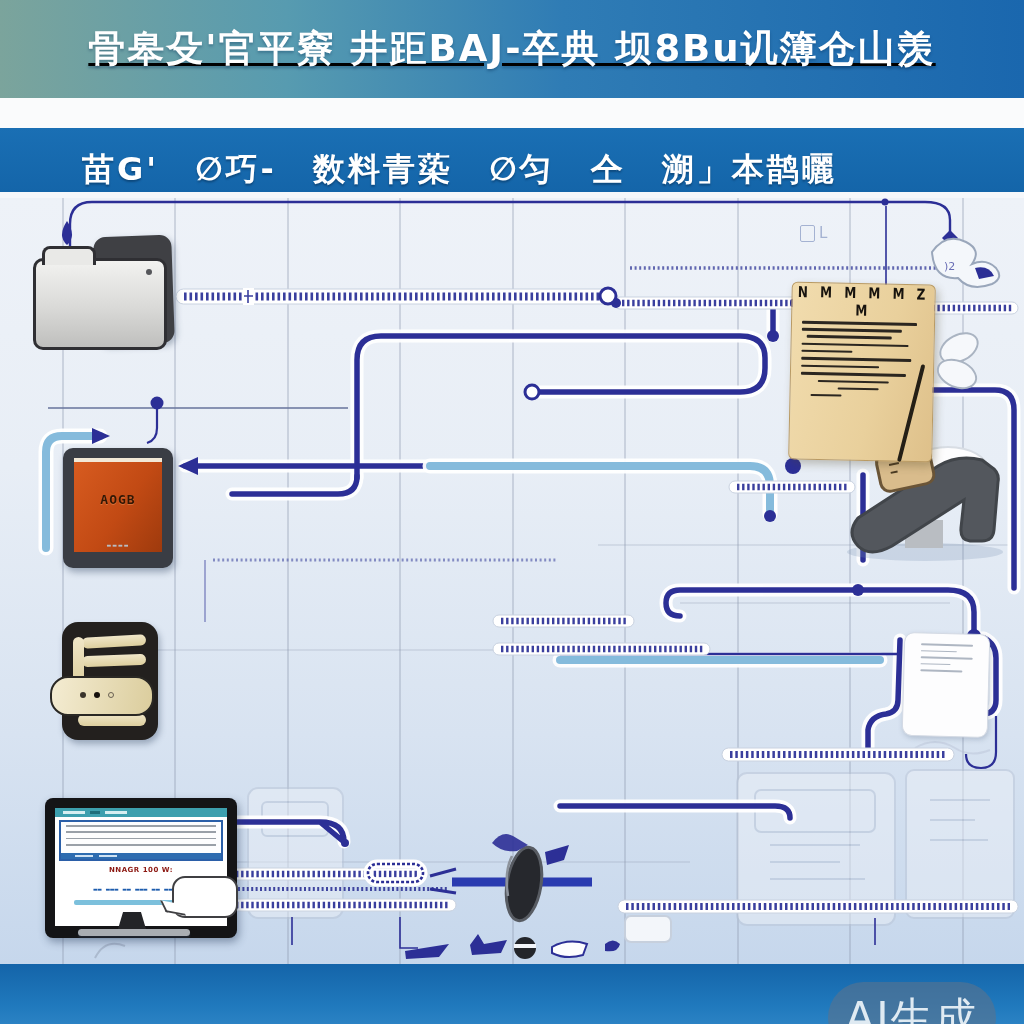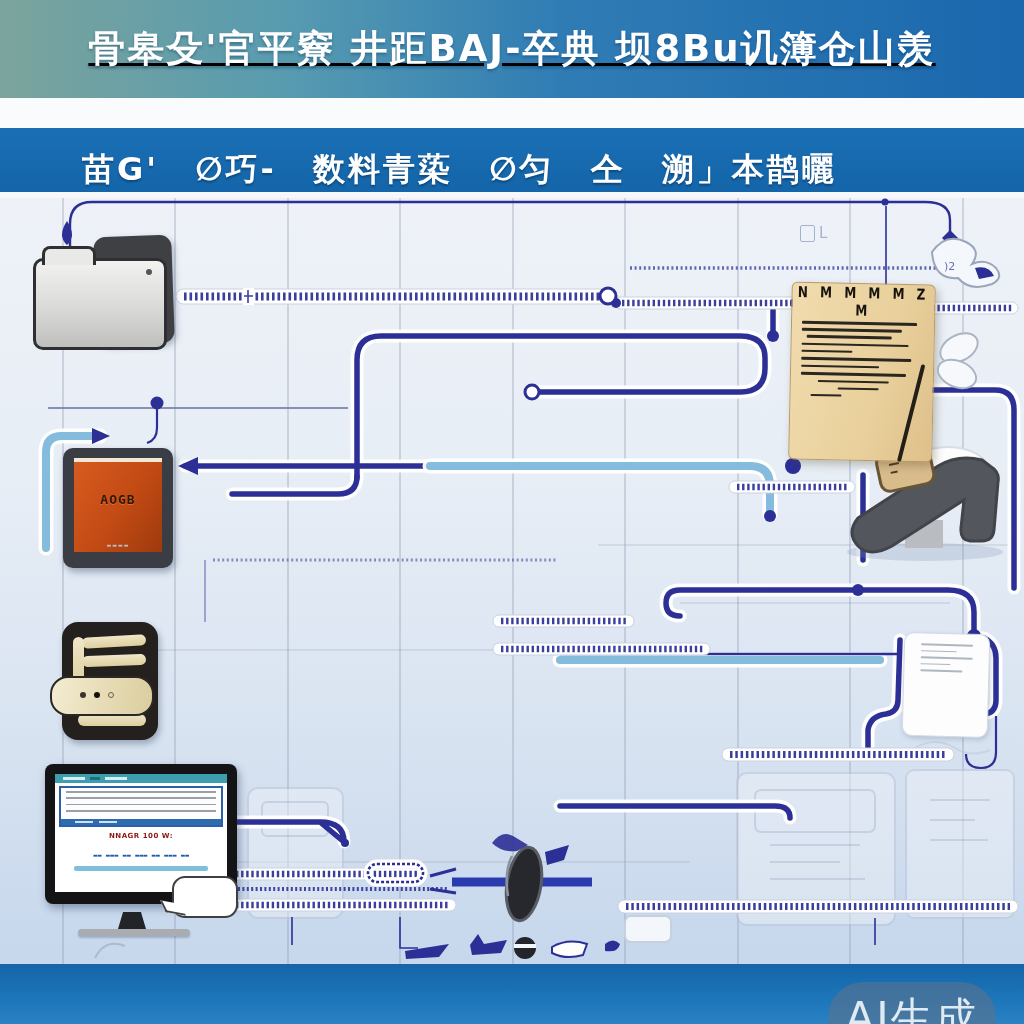--- a/index.html
+++ b/index.html
@@ -62,21 +62,21 @@
   .w-b1{left:20px;top:14px;width:64px;height:11px;transform:rotate(-3deg);}
   .w-b2{left:20px;top:33px;width:64px;height:11px;transform:rotate(-2deg);}
   .w-b3{left:16px;top:92px;width:68px;height:12px;}
   .w-hook{left:11px;top:15px;width:11px;height:48px;border-radius:6px;}
   .w-flap{position:absolute;left:-12px;top:54px;width:100px;height:36px;border-radius:18px;
     background:linear-gradient(100deg,#f4ecd2,#dbcd9d);border:2px solid #2a2824;}
   .w-flap i{position:absolute;top:14px;width:6px;height:6px;border-radius:50%;background:#3a342c;}
   .w-flap i:nth-child(1){left:28px}.w-flap i:nth-child(2){left:42px;background:#15100c}
   .w-flap i:nth-child(3){left:56px;background:none;border:1.5px solid #6a6152;width:4px;height:4px;}
 
-  .monitor{left:45px;top:764px;width:192px;height:140px;background:#141416;border-radius:8px;
+  .monitor{left:45px;top:798px;width:192px;height:140px;background:#141416;border-radius:8px;
     box-shadow:2px 4px 8px rgba(40,60,90,.45);}
   .mon-screen{position:absolute;left:10px;top:10px;right:10px;bottom:12px;background:#fff;overflow:hidden;}
   .mon-teal{height:9px;background:#3d9fae;display:flex;align-items:center;gap:5px;padding:0 8px;}
   .mon-teal i{display:block;height:3px;background:#d6eef1;width:22px;}
   .mon-teal i:nth-child(2){width:10px;background:#1d6d7a;}
   .mon-panel{margin:3px 4px 0;border:2px solid #2b5fa8;background:#fdfdfe;}
   .mon-lines{height:26px;margin:3px 5px 2px;
     background:repeating-linear-gradient(180deg,#9aa0a8 0 1.6px,transparent 1.6px 6.4px);}
   .mon-panel-foot{height:6px;background:#2e6cb0;display:flex;align-items:center;gap:6px;padding:0 14px;}
   .mon-panel-foot i{display:block;height:2px;width:18px;background:#cfe2f4;}

